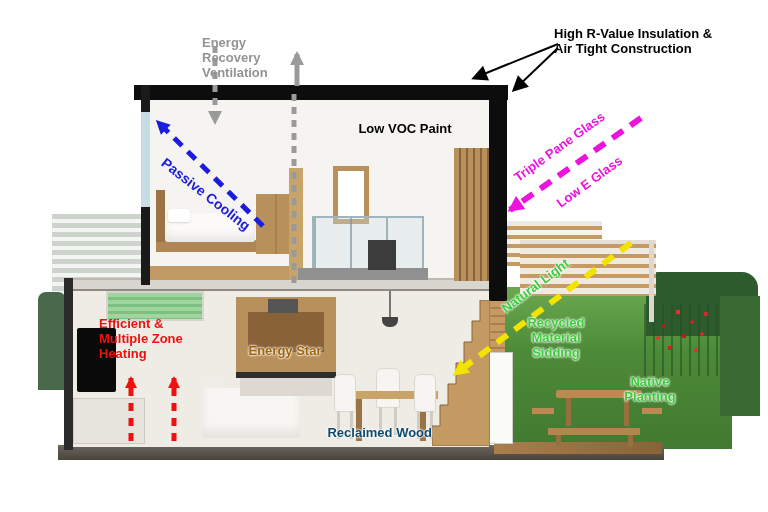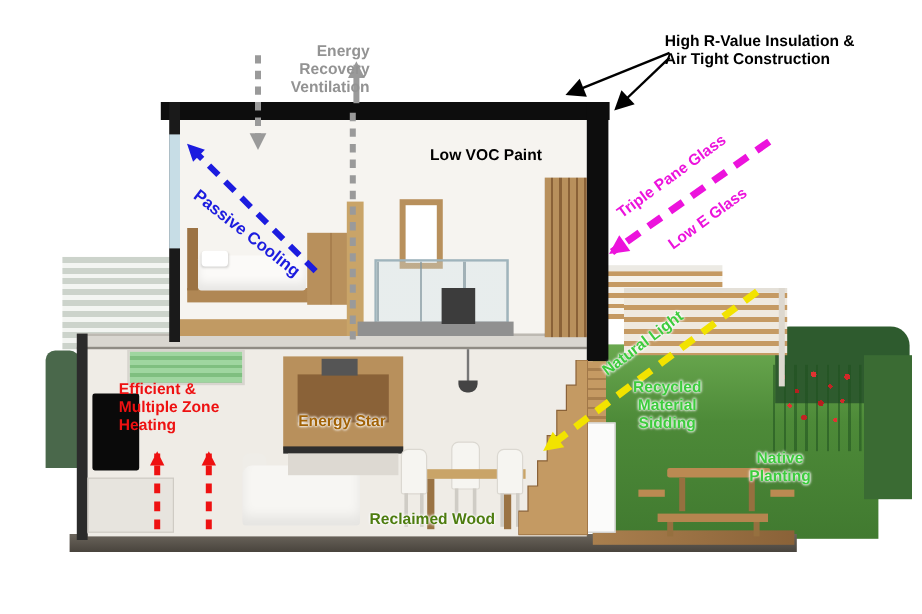--- a/index.html
+++ b/index.html
@@ -104,33 +104,33 @@
   .fridge{left:480px;top:352px;width:33px;height:92px;background:#fbfbfa;border:1px solid #cfcfcc;box-sizing:border-box;}
   .siding-right{left:489px;top:301px;width:16px;height:142px;
     background:repeating-linear-gradient(180deg,#c59a63 0 6px,#a87f4e 6px 8px);}
   .stairs-svg{left:432px;top:300px;}
 
   .arrows{left:0;top:0;pointer-events:none;}
 
   
   .lbl{font-weight:bold;font-size:13px;line-height:1.15;white-space:pre-line;}
   .halo{text-shadow:0 0 2px #fff,0 0 2px #fff,0 0 3px #fff;}
-  .lbl-erv{left:202px;top:36px;width:106px;text-align:right;color:#939393;}
+  .lbl-erv{left:202px;top:36px;width:106px;text-align:left;color:#939393;}
   .lbl-hrv{left:554px;top:27px;width:212px;text-align:left;color:#000;}
   .lbl-voc{left:346px;top:122px;width:118px;text-align:center;color:#000;}
   .lbl-passive{left:138px;top:186px;width:136px;text-align:center;color:#1c1cdf;
     transform:rotate(38deg);font-size:14px;}
   .lbl-triple{left:487px;top:140px;width:146px;text-align:center;color:#ec13dc;transform:rotate(-36deg);}
   .lbl-lowe{left:534px;top:175px;width:112px;text-align:center;color:#ec13dc;transform:rotate(-36deg);}
   .lbl-natural{left:479px;top:279px;width:114px;text-align:center;color:#3dcb3d;transform:rotate(-37deg);}
   .lbl-heat{left:99px;top:317px;width:120px;text-align:left;color:#ee1111;}
   .lbl-estar{left:236px;top:344px;width:98px;text-align:center;color:#a16207;}
   .lbl-recycled{left:512px;top:316px;width:88px;text-align:center;color:#3dcb3d;}
   .lbl-native{left:617px;top:375px;width:66px;text-align:center;color:#3dcb3d;}
-  .lbl-reclaimed{left:308px;top:426px;width:124px;text-align:left;color:#4d7c0f;}
+  .lbl-reclaimed{left:308px;top:426px;width:124px;text-align:right;color:#0c4a6e;}
 </style>
 </head>
 <body>
 
 <div class="scene">
 
   <div class="fence-left"></div>
   <div class="bush-left"></div>
   <div class="grass"></div>
   <div class="foliage-right"></div>

